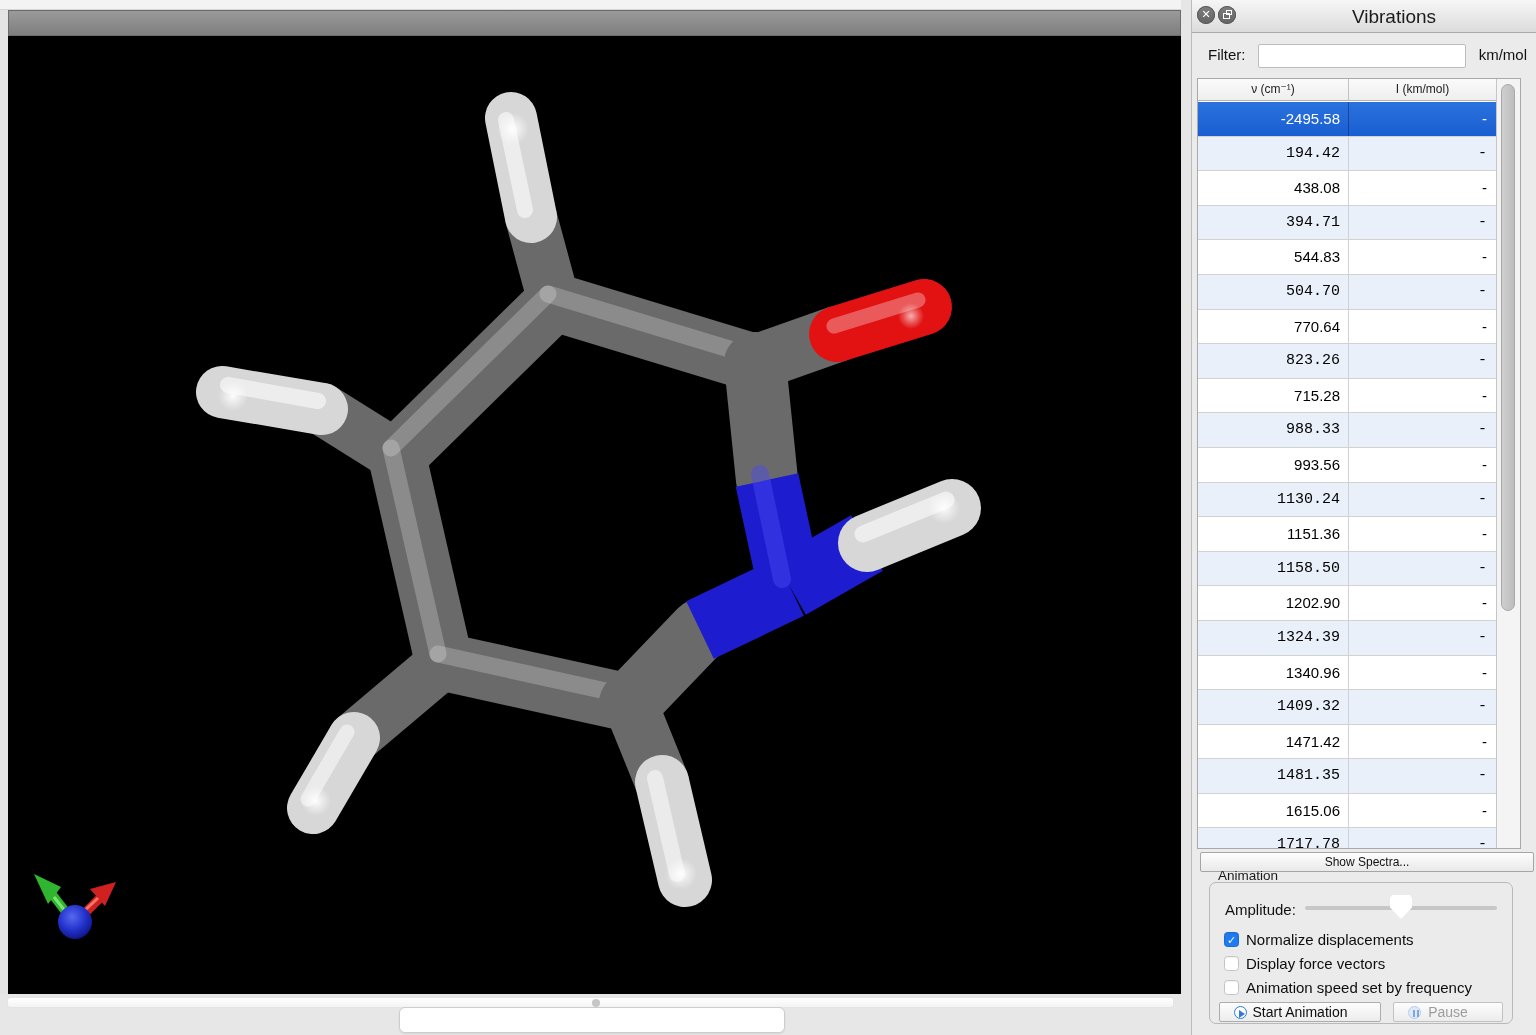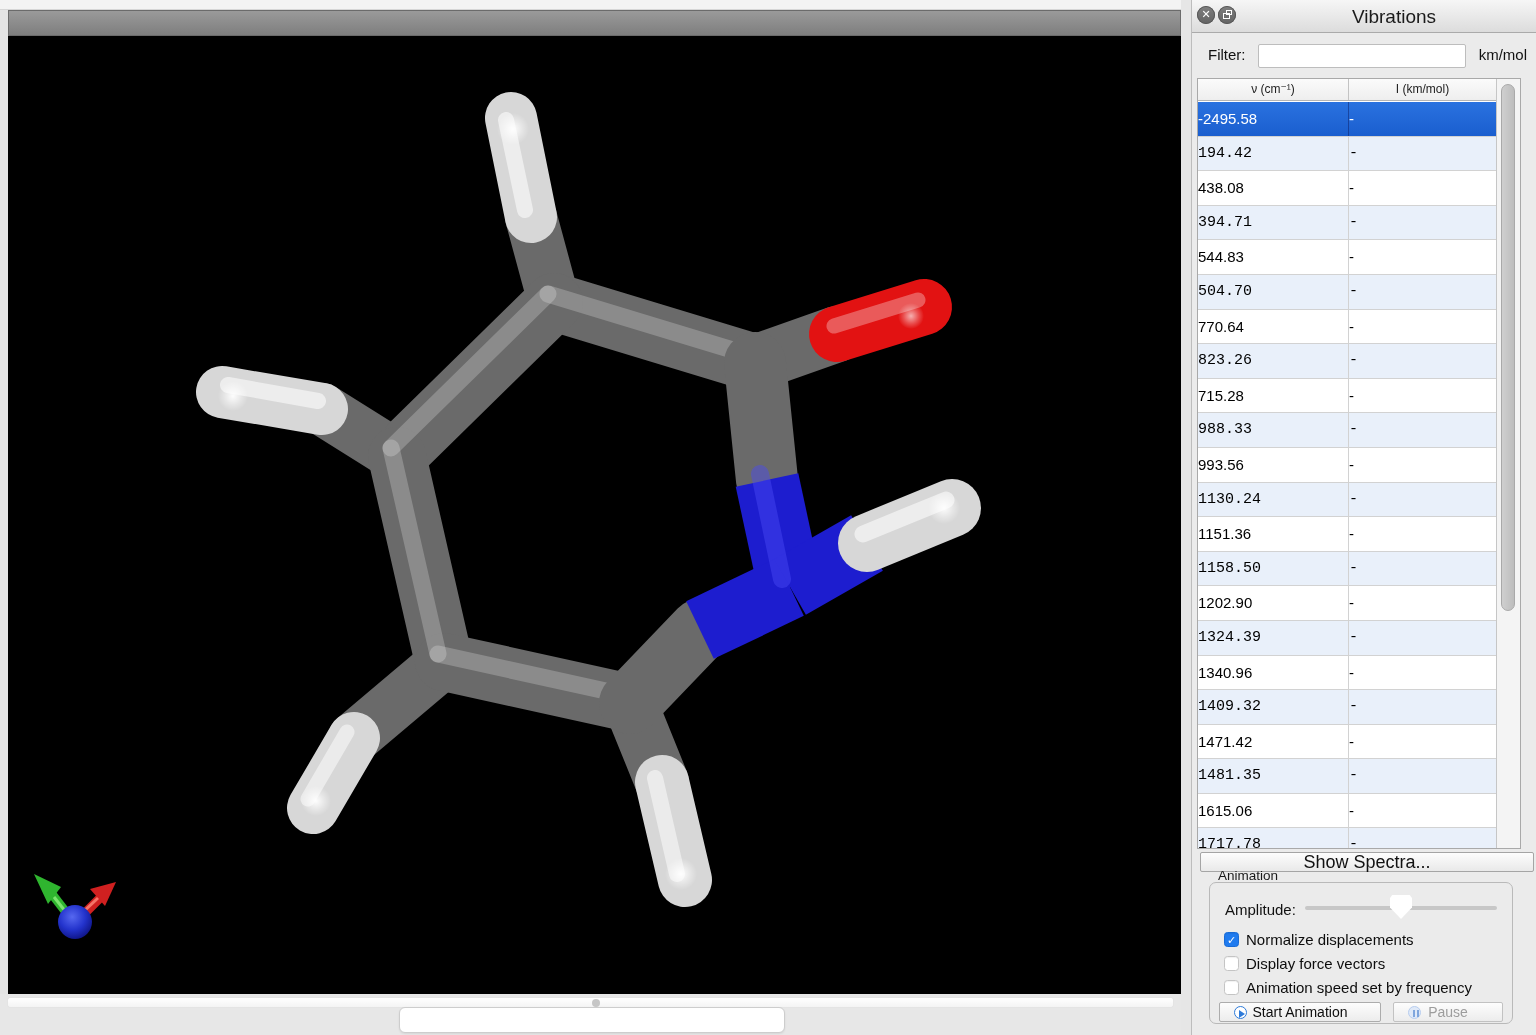--- a/index.html
+++ b/index.html
@@ -54,32 +54,32 @@
   #vib-thead { position:absolute; left:0; top:0; width:298px; height:22px; display:flex;
     background:linear-gradient(#fbfbfb,#eeeeee); border-bottom:1px solid #b5b5b5; }
   .th { font-size:12px; color:#222; text-align:center; line-height:21px; }
   .th1 { width:151px; border-right:1px solid #c3c3c3; }
   .th2 { width:147px; }
   #vib-tbody { position:absolute; left:0; top:23px; width:298px; bottom:0; overflow:hidden; }
   .vrow { display:flex; height:34.6px; border-bottom:1px solid #d2d2d2; background:#fff; }
   .vrow.alt { background:#e9f0fa;font-family:Liberation Mono, monospace; }
   .vrow .c1 { width:151px; border-right:1px solid #d2d2d2; }
   .vrow .c2 { width:146px; }
-  .vrow div { font-size:15px; color:#000; line-height:33px; }
+  .vrow div { font-size:15px; color:#000; text-align:right; line-height:33px; padding-right:8px; }
   .vrow.selected { background:linear-gradient(#2a72e0,#1a5ecf); }
   .vrow.selected div { color:#fff; }
   .vrow.selected .c1 { border-right:1px solid rgba(10,25,90,.45); }
   #scroll-col { position:absolute; right:0; top:0; width:24px; height:769px;
     background:#f4f4f4; border-left:1px solid #c6c6c6; }
   #scroll-thumb { position:absolute; left:4px; top:5px; width:14px; height:527px;
     background:linear-gradient(90deg,#cfcfcf,#bdbdbd); border:1px solid #a9a9a9; border-radius:7px; }
 
   #show-spectra { position:absolute; left:8px; top:852px; width:334px; height:20px;
     background:linear-gradient(#fdfdfd,#e9e9e9); border:1px solid #a5a5a5; border-radius:2px;
-    font-size:18px; color:#111; text-align:center; line-height:18px; }
+    font-size:12px; color:#111; text-align:center; line-height:18px; }
 
   
   #anim-label { position:absolute; left:26px; top:868px; font-size:13.5px; color:#1a1a1a; }
   #anim-box { position:absolute; left:17px; top:882px; width:304px; height:142px;
     border:1px solid #b9b9b9; border-radius:7px; }
   #amp-label { position:absolute; left:33px; top:901px; font-size:15px; color:#111; }
   #amp-track { position:absolute; left:113px; top:906px; width:192px; height:4px;
     background:#c7c7c7; border-radius:2px; }
   #amp-thumb { position:absolute; top:895px; width:22px; height:24px; background:#fff;
     clip-path:polygon(10% 0,90% 0,100% 12%,100% 52%,50% 100%,0 52%,0 12%);

